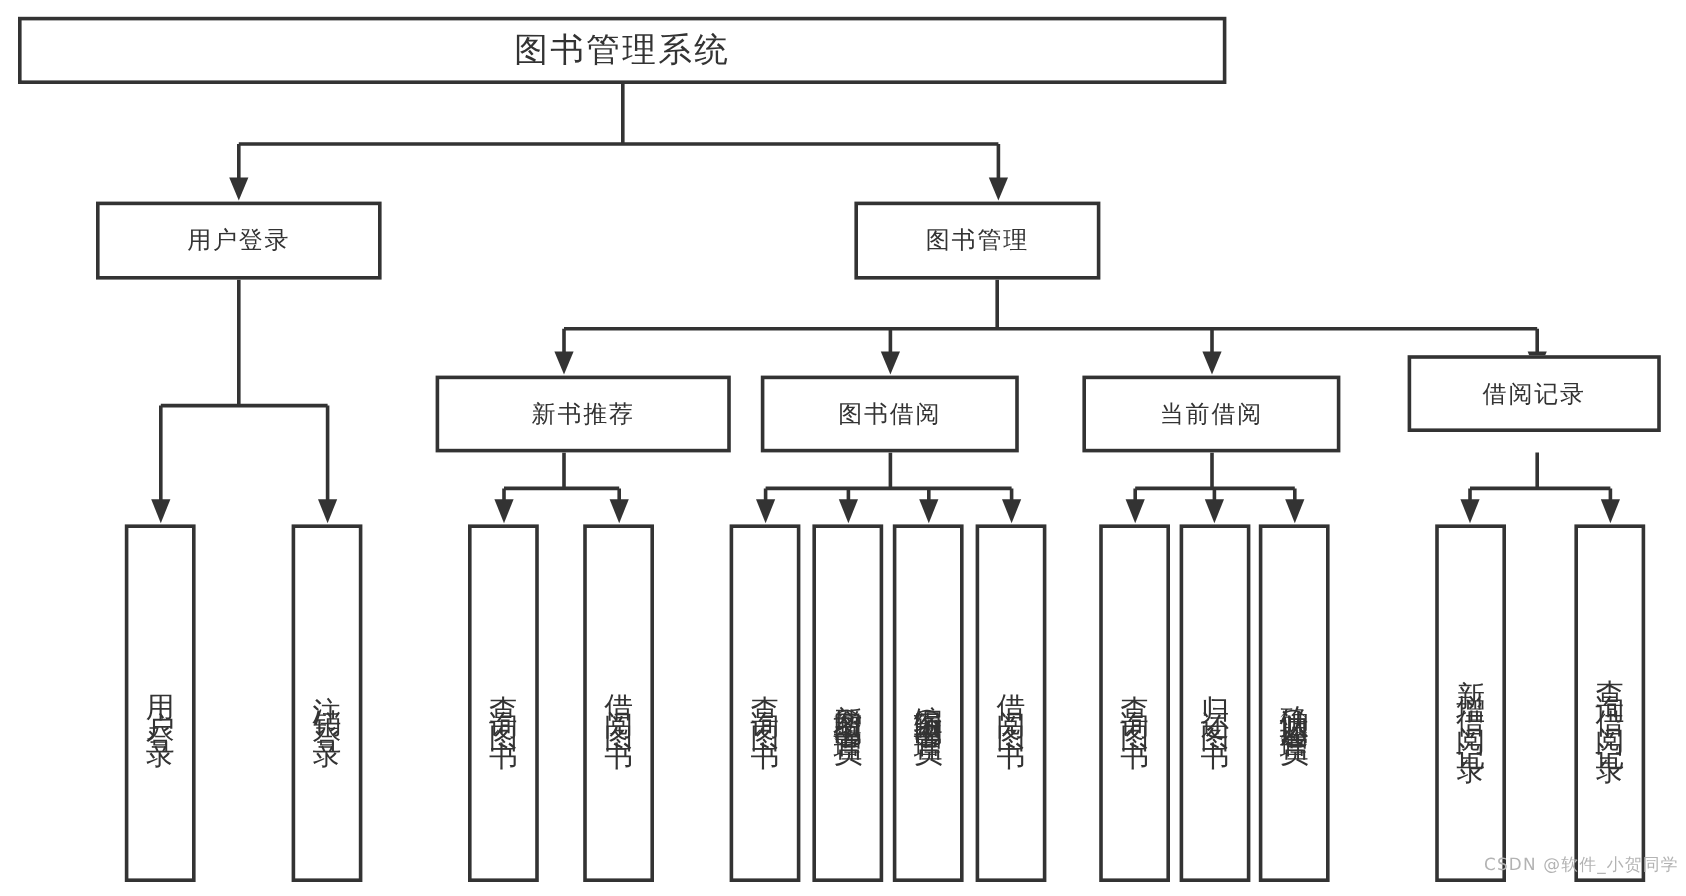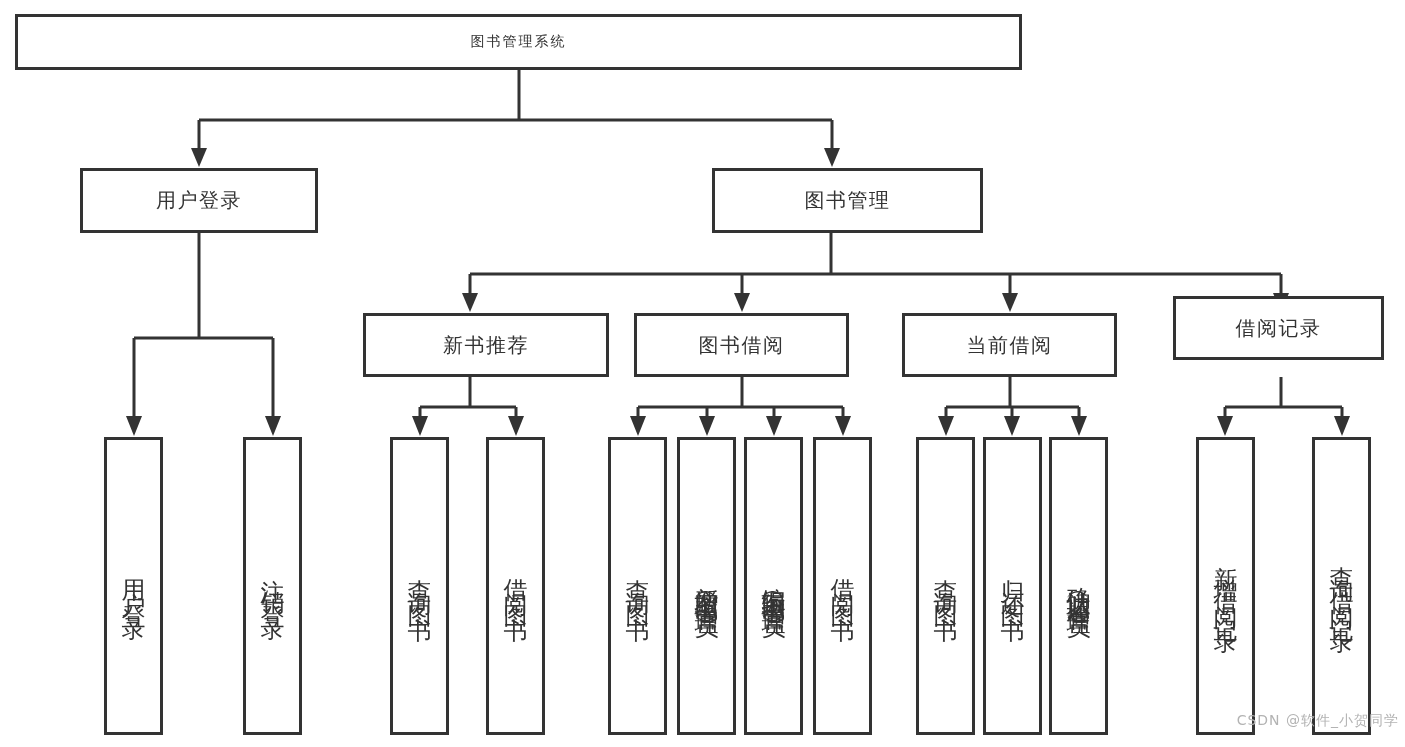--- a/index.html
+++ b/index.html
@@ -22,21 +22,21 @@
   .node{
     position:absolute;
     box-sizing:border-box;
     background:var(--box_bg);
     border:3px solid var(--line);
     display:flex;align-items:center;justify-content:center;
     text-align:center;
     color:var(--text);
   }
   .h-node{font-size:20px;letter-spacing:1.5px;}
-  .root-node{font-size:14px;letter-spacing:2px;}
+  .root-node{font-size:28px;letter-spacing:2px;}
   .v-node span{
     writing-mode:vertical-lr;
     text-orientation:mixed;
     font-size:24px;
     letter-spacing:13px;
     line-height:1;
     white-space:nowrap;
   }
   .v-node.long span{letter-spacing:4px;}
   .watermark{
@@ -89,21 +89,21 @@
       <polygon points="1004,416 1020,416 1012,436"></polygon>
       <polygon points="1071,416 1087,416 1079,436"></polygon>
       <polygon points="1217,416 1233,416 1225,436"></polygon>
       <polygon points="1334,416 1350,416 1342,436"></polygon>
     </g>
   </svg>
 
   <div class="node h-node root-node" style="left:15px;top:14px;width:1007px;height:56px">图书管理系统</div>
 
   <div class="node h-node" style="left:80px;top:168px;width:238px;height:65px">用户登录</div>
-  <div class="node h-node" style="left:712px;top:168px;width:271px;height:65px">图书管理</div>
+  <div class="node h-node" style="left:712px;top:168px;width:205px;height:65px">图书管理</div>
 
   <div class="node h-node" style="left:363px;top:313px;width:246px;height:64px">新书推荐</div>
   <div class="node h-node" style="left:902px;top:313px;width:215px;height:64px">当前借阅</div>
   <div class="node h-node" style="left:634px;top:313px;width:215px;height:64px">图书借阅</div>
   <div class="node h-node" style="left:1173px;top:296px;width:211px;height:64px">借阅记录</div>
 
   <div class="node v-node" style="left:104px;top:437px;width:59px;height:298px">
     <span>用户登录</span>
   </div>
   <div class="node v-node" style="left:243px;top:437px;width:59px;height:298px">

